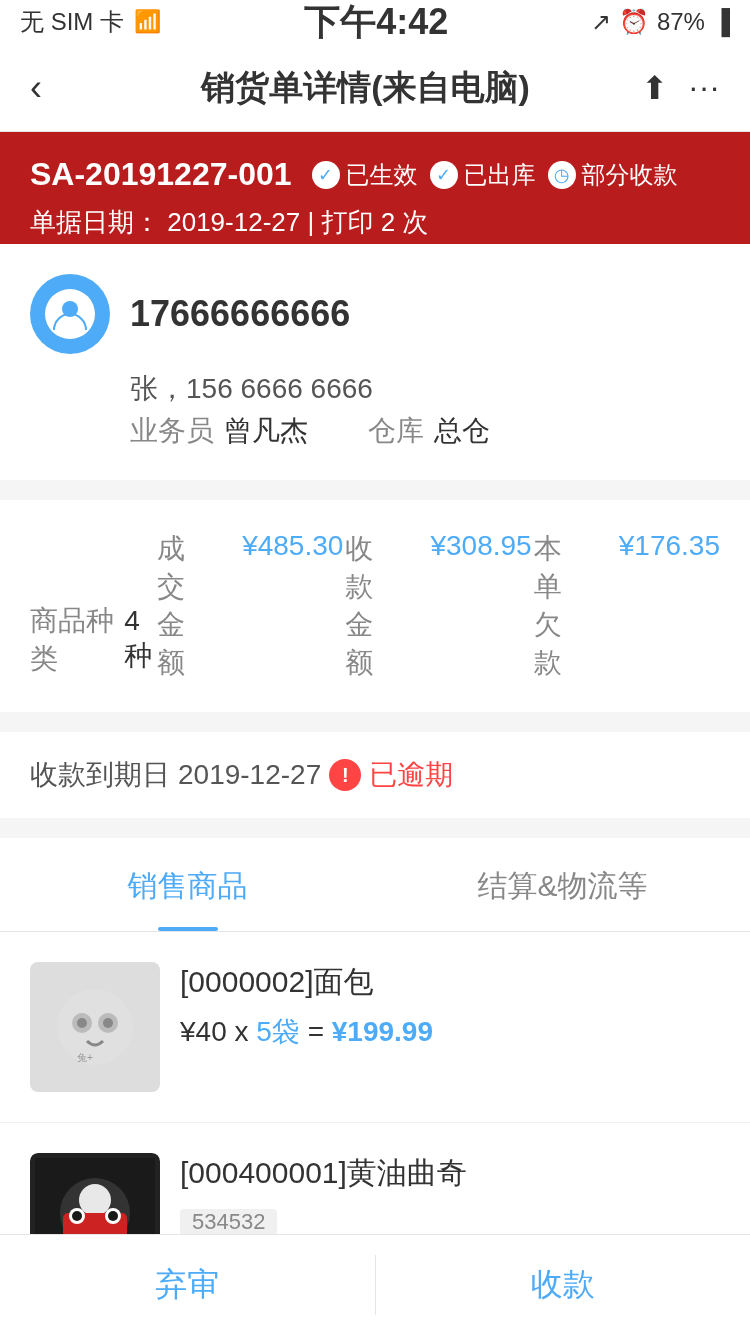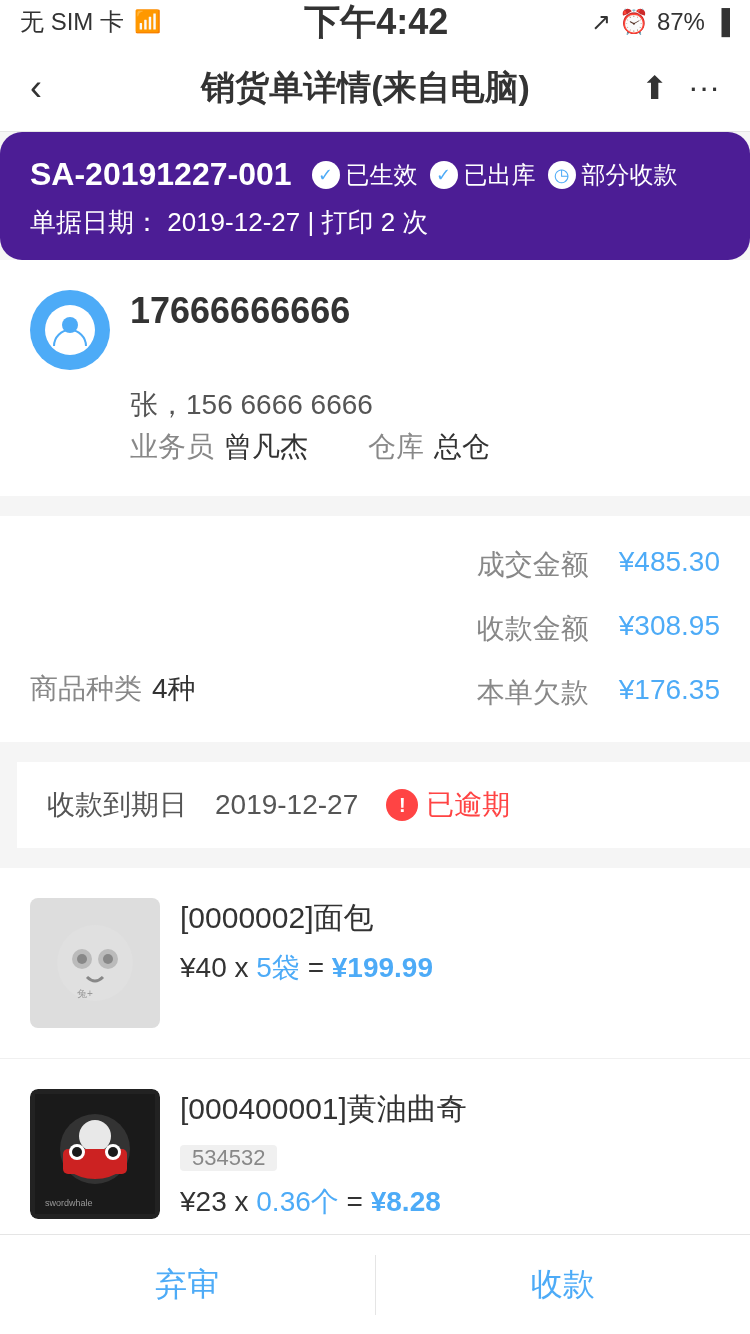--- a/index.html
+++ b/index.html
@@ -54,23 +54,22 @@
       gap: 20px;
     }
     .nav-action-btn {
       font-size: 32px;
       color: #333;
       cursor: pointer;
     }
 
     
     .order-header {
-      background: #4c1d95;
-      padding: 24px 30px 20px;
-      border-radius: 22px;
+      background: #b91c1c;
+      padding: 24px 30px 4px;
     }
     .order-header-top {
       display: flex;
       align-items: center;
       gap: 20px;
       margin-bottom: 12px;
     }
     .order-id {
       font-size: 32px;
       font-weight: 700;
@@ -105,21 +104,21 @@
     }
 
     
     .customer-section {
       background: #fff;
       padding: 30px;
       margin-bottom: 0;
     }
     .customer-info {
       display: flex;
-      align-items: flex-start;
+      align-items: center;
       gap: 20px;
       margin-bottom: 16px;
     }
     .avatar {
       width: 80px;
       height: 80px;
       border-radius: 50%;
       background: #4dabf7;
       display: flex;
       align-items: center;
@@ -178,44 +177,43 @@
       align-items: center;
       gap: 10px;
       margin-bottom: 4px;
       font-size: 28px;
       color: #555;
     }
     .summary-label { color: #888; }
     .summary-count { color: #333; font-weight: 500; }
     .summary-right {
       display: flex;
-      flex-direction: column;
+      flex-direction: row;
       align-items: flex-end;
-      gap: 26px;
+      gap: 2px;
     }
     .amount-row {
       display: flex;
       justify-content: space-between;
       gap: 30px;
       font-size: 28px;
     }
     .amount-label { color: #888; }
     .amount-value { color: #4dabf7; font-weight: 500; }
 
     
     .due-section {
       background: #fff;
       padding: 24px 30px;
       margin-top: 20px;
       display: flex;
       align-items: center;
-      gap: 28px;
+      gap: 8px;
       font-size: 28px;
       color: #555;
-      margin-left: 17px;
     }
     .overdue-badge {
       display: flex;
       align-items: center;
       gap: 8px;
       color: #ff4444;
     }
     .overdue-icon {
       width: 32px;
       height: 32px;
@@ -457,20 +455,28 @@
 <div class="due-section">
   <span>收款到期日</span>
   <span>2019-12-27</span>
   <div class="overdue-badge">
     <div class="overdue-icon">!</div>
     <span>已逾期</span>
   </div>
 </div>
 
 <div class="tabs-section">
+  <div class="tabs-header">
+    <div class="tab-item active">
+      <span>销售商品</span>
+    </div>
+    <div class="tab-item inactive">
+      <span>结算&amp;物流等</span>
+    </div>
+  </div>
 
   <div class="product-list">
 
     <div class="product-item">
       <div class="product-img">
         <div class="product-img-placeholder">
 
           <svg width="80" height="80" viewBox="0 0 80 80" fill="none">
             <circle cx="40" cy="40" r="38" fill="#e0e0e0"></circle>
             <circle cx="27" cy="36" r="10" fill="#bbb"></circle>

